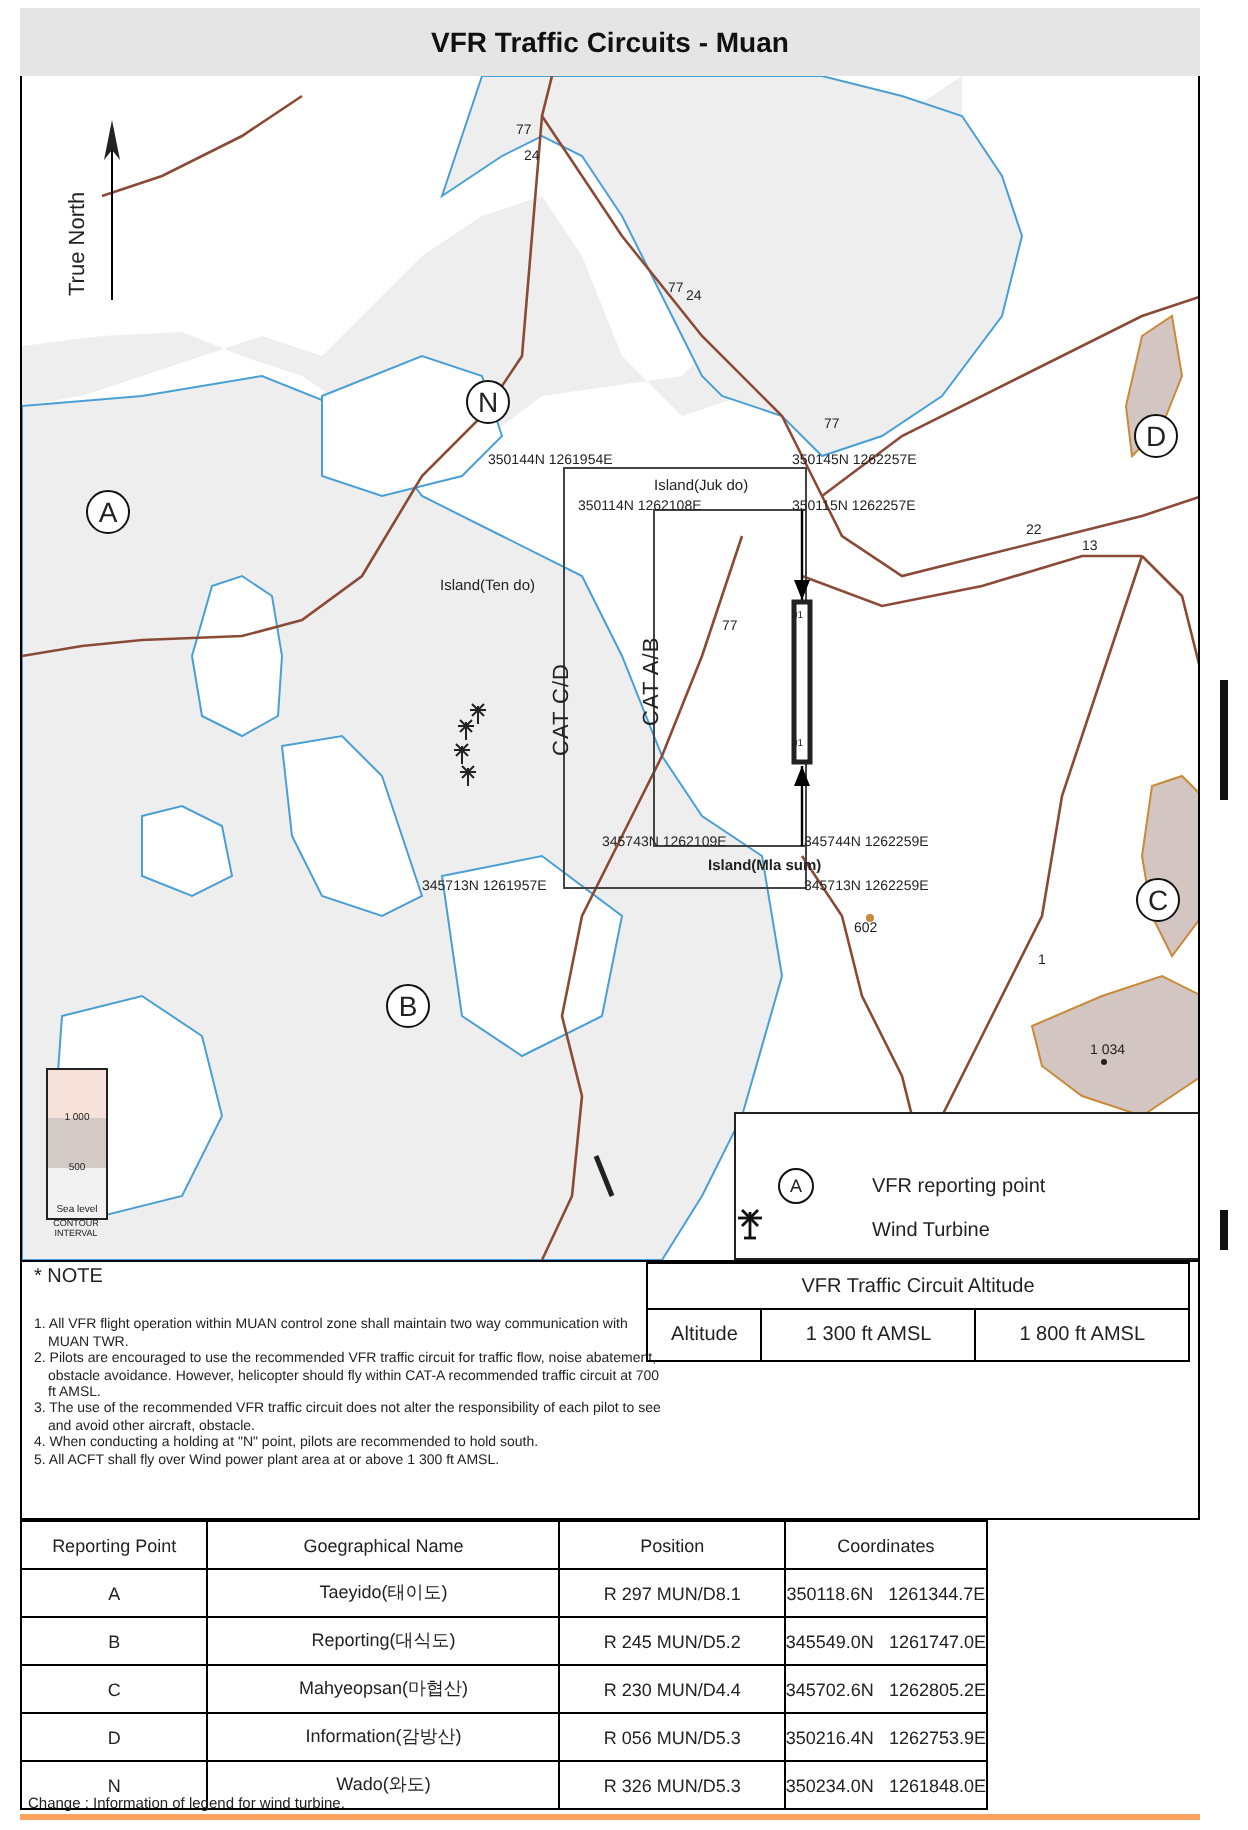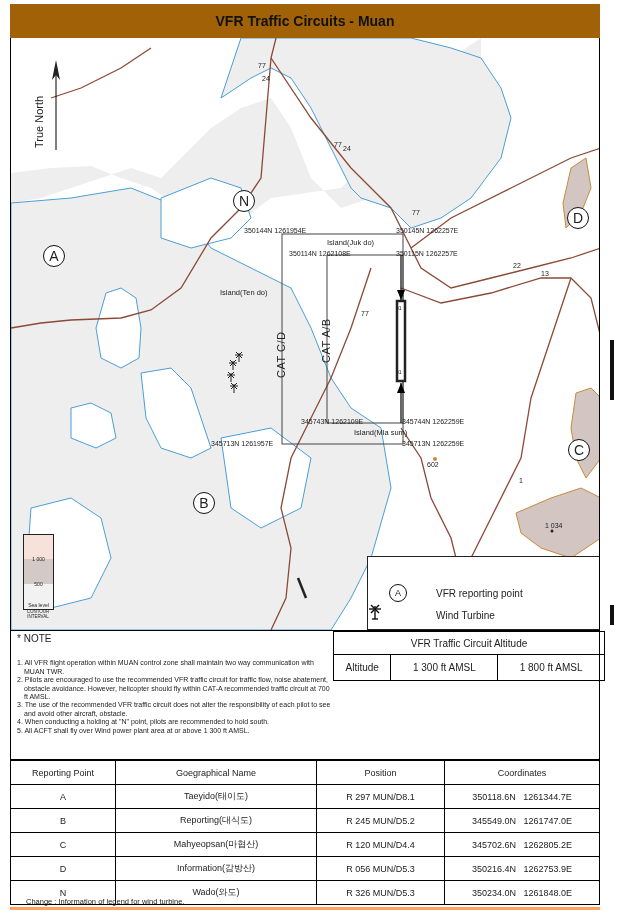--- a/index.html
+++ b/index.html
@@ -1,18 +1,18 @@
 <!DOCTYPE html>
 <html><head>
 <meta charset="utf-8">
 <style>
   html, body { margin:0; padding:0; background:#ffffff; }
   body { width:624px; height:915px; position:relative; overflow:hidden; font-family:"Liberation Sans", sans-serif; color:#222; }
   .page { position:absolute; left:10px; top:4px; width:590px; height:906px; }
-  .title-bar { position:absolute; left:0; top:0; width:590px; height:34px; background:#a16207; display:flex; align-items:center; justify-content:center; font-weight:bold; font-size:14px; color:#111; }
+  .title-bar { position:absolute; left:0; top:0; width:590px; height:34px; background:#e5e5e5; display:flex; align-items:center; justify-content:center; font-weight:bold; font-size:14px; color:#111; }
   .map { position:absolute; left:0; top:34px; width:590px; height:592px; border-left:1.5px solid #000; border-right:1.5px solid #000; box-sizing:border-box; background:#fff; overflow:hidden; }
   .map svg { position:absolute; left:0; top:0; }
   .coord { position:absolute; font-size:7px; color:#222; white-space:nowrap; }
   .island-label { position:absolute; font-size:7.5px; color:#222; white-space:nowrap; }
   .rp { position:absolute; width:22px; height:22px; border:1.3px solid #111; border-radius:50%; background:#fff; display:flex; align-items:center; justify-content:center; font-size:14px; box-sizing:border-box; }
   .cat-label { position:absolute; font-size:11px; transform:rotate(-90deg); transform-origin:left top; white-space:nowrap; letter-spacing:0.5px; }
   .true-north { position:absolute; font-size:11px; transform:rotate(-90deg); transform-origin:left top; white-space:nowrap; }
   .contour { position:absolute; left:12px; top:496px; width:29px; height:74px; border:1px solid #222; }
   .contour .band1 { position:absolute; left:0; top:0; width:100%; height:24px; background:#f6e2d8; }
   .contour .band2 { position:absolute; left:0; top:24px; width:100%; height:25px; background:#d3c9c6; }
@@ -21,25 +21,25 @@
   .contour-caption { position:absolute; left:10px; top:571px; width:34px; font-size:4.5px; text-align:center; line-height:5px; }
   .legend { position:absolute; left:356px; top:518px; width:234px; height:74px; border:1px solid #222; border-right:none; background:#fff; box-sizing:border-box; }
   .legend-row { position:absolute; left:0; width:234px; height:22px; display:flex; align-items:center; }
   .legend-sym { width:60px; display:flex; justify-content:center; align-items:center; }
   .legend-text { font-size:10px; margin-left:8px; }
   .lower { position:absolute; left:0; top:626px; width:590px; height:130px; border:1px solid #000; box-sizing:border-box; border-top:1.5px solid #000; }
   .note { position:absolute; left:6px; top:4px; width:318px; font-size:7px; line-height:8.4px; }
   .note .hdr { font-size:10px; margin-bottom:16px; }
   .note ol { margin:0; padding-left:0; list-style:none; }
   .note li { padding-left:7px; text-indent:-7px; }
-  .alt-table { position:absolute; left:322px; top:0; width:272px; border-collapse:collapse; font-size:10px; }
+  .alt-table { position:absolute; left:312px; top:0; width:272px; border-collapse:collapse; font-size:10px; }
   .alt-table td { border:1px solid #000; text-align:center; height:25px; padding:0; }
-  .rp-table { position:absolute; left:0; top:756px; width:590px; border-collapse:collapse; font-size:9px; }
+  .rp-table { position:absolute; left:0; top:756px; width:484px; border-collapse:collapse; font-size:9px; }
   .rp-table td, .rp-table th { border:1px solid #000; text-align:center; height:23px; padding:0; font-weight:normal; }
-  .change { position:absolute; left:16px; top:893px; font-size:7.5px; }
+  .change { position:absolute; left:4px; top:893px; font-size:7.5px; }
   .bottom-bar { position:absolute; left:0; top:903px; width:590px; height:3px; background:#fda35d; }
   .scrollmark { position:absolute; background:#111; width:4px; }
 </style>
 </head>
 <body>
 
 <div class="page">
 
   <div class="title-bar">VFR Traffic Circuits - Muan</div>
 
@@ -116,21 +116,21 @@
     <span class="coord" style="left:385px;top:189px;">350145N 1262257E</span>
     <span class="coord" style="left:278px;top:212px;">350114N 1262108E</span>
     <span class="coord" style="left:385px;top:212px;">350115N 1262257E</span>
     <span class="coord" style="left:290px;top:380px;">345743N 1262109E</span>
     <span class="coord" style="left:391px;top:380px;">345744N 1262259E</span>
     <span class="coord" style="left:200px;top:402px;">345713N 1261957E</span>
     <span class="coord" style="left:391px;top:402px;">345713N 1262259E</span>
 
     <span class="island-label" style="left:316px;top:200px;">Island(Juk do)</span>
     <span class="island-label" style="left:209px;top:250px;">Island(Ten do)</span>
-    <span class="island-label" style="left:343px;top:390px;">Island(Mla sum)</span>
+    <span class="island-label" style="left:343px;top:390px;font-weight:bold;">Island(Mla sum)</span>
 
     <span class="coord" style="left:416px;top:423px;">602</span>
     <span class="coord" style="left:534px;top:484px;">1 034</span>
 
     <span class="coord" style="left:385px;top:267px;font-size:5px;">01</span>
     <span class="coord" style="left:385px;top:331px;font-size:5px;">01</span>
 
     <span class="cat-label" style="left:264px;top:340px;">CAT C/D</span>
     <span class="cat-label" style="left:309px;top:325px;">CAT A/B</span>
 
@@ -225,21 +225,21 @@
     </tr>
     <tr>
       <td>B</td>
       <td>Reporting(대식도)</td>
       <td>R 245 MUN/D5.2</td>
       <td><span>345549.0N</span>&nbsp;&nbsp;&nbsp;<span>1261747.0E</span></td>
     </tr>
     <tr>
       <td>C</td>
       <td>Mahyeopsan(마협산)</td>
-      <td>R 120 MUN/D4.4</td>
+      <td>R 230 MUN/D4.4</td>
       <td><span>345702.6N</span>&nbsp;&nbsp;&nbsp;<span>1262805.2E</span></td>
     </tr>
     <tr>
       <td>D</td>
       <td>Information(감방산)</td>
       <td>R 056 MUN/D5.3</td>
       <td><span>350216.4N</span>&nbsp;&nbsp;&nbsp;<span>1262753.9E</span></td>
     </tr>
     <tr>
       <td>N</td>

